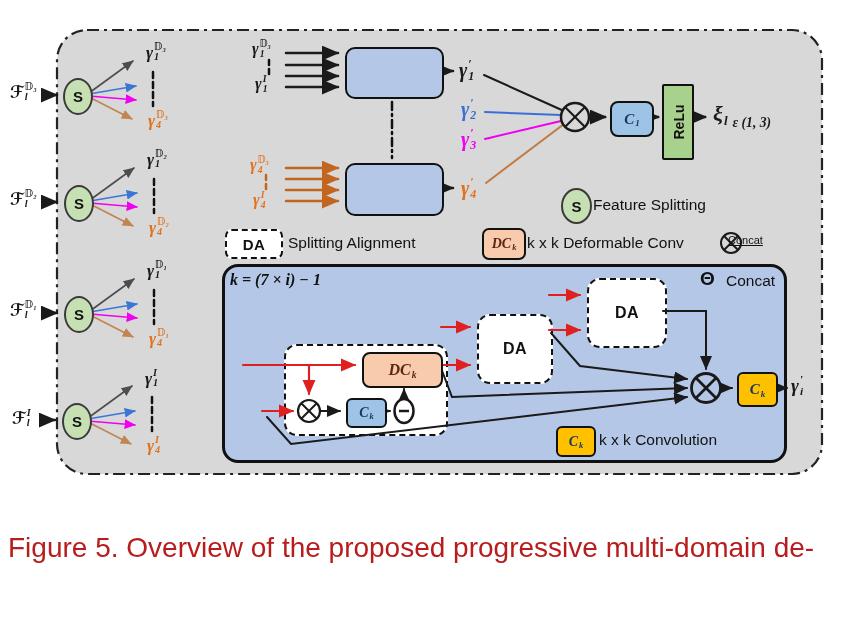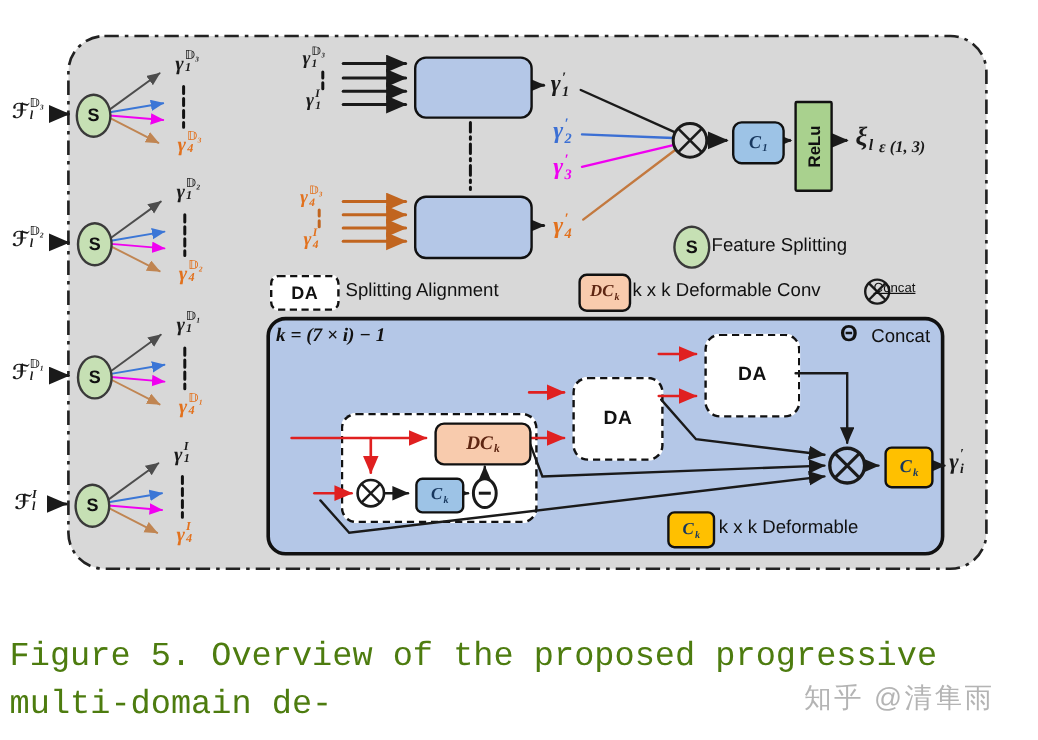--- a/index.html
+++ b/index.html
@@ -19,22 +19,22 @@
   .inner-panel{left:222px;top:264px;width:559px;height:193px;background:#b4c7e7;
                border:3px solid #111;border-radius:16px;z-index:1;}
   .whitebox{background:#ffffff;border:2px dashed #111;border-radius:13px;z-index:1;}
   .bluebox{background:#b4c7e7;border:2.5px solid #111;border-radius:10px;z-index:3;}
   .smallbox{display:flex;align-items:center;justify-content:center;border:2px solid #111;z-index:3;}
   .s-circle{width:26px;height:33px;border-radius:50%;background:#c6e0b4;border:2px solid #3a3a3a;
             display:flex;align-items:center;justify-content:center;font-weight:bold;font-size:15px;color:#111;z-index:3;}
   .txt{color:#111;z-index:3;}
   .da-label{font-weight:bold;font-size:16px;color:#111;letter-spacing:0.5px;}
   .lines{z-index:2;}
-  #caption{left:8px;top:528px;width:854px;font-family:Liberation Mono, monospace;
-           font-size:28px;line-height:1.42;color:#4d7c0f;z-index:3;}
+  #caption{left:8px;top:528px;width:854px;font-family:Liberation Sans, sans-serif;
+           font-size:28px;line-height:1.42;color:#b91c1c;z-index:3;}
   #watermark{left:670px;top:566px;font-size:23px;color:rgba(155,155,155,0.75);letter-spacing:2px;z-index:5;}
 </style>
 </head>
 <body>
 
 <div id="canvas">
 
   <svg class="lines" width="865" height="617" style="z-index:0">
     <rect x="57" y="30" width="765" height="444" rx="30" fill="#d8d8d8" stroke="#222" stroke-width="2.2" stroke-dasharray="12 5 3 5"></rect>
   </svg>
@@ -456,20 +456,19 @@
   </div>
   <div class="abs smallbox" style="left:556px;top:426px;width:36px;height:27px;background:#ffc000;border-radius:6px;">
     <span class="ml" style="font-size: 14px; color: rgb(23, 55, 94);">
         <span class="mb">C</span>
         <span class="mss">
           <span class="mtop">&nbsp;</span>
           <span class="mbot">k</span>
         </span>
       </span>
   </div>
-  <div class="abs txt" style="left:599px;top:431px;font-size:15.5px;">k x k Deformable</div>
+  <div class="abs txt" style="left:599px;top:431px;font-size:15.5px;">k x k Convolution</div>
 
   <div class="abs" id="caption">
     <div>Figure 5. Overview of the proposed progressive multi-domain de-</div>
   </div>
-  <div class="abs" id="watermark">知乎 @清隼雨</div>
 
 </div>
 
 </body></html>

